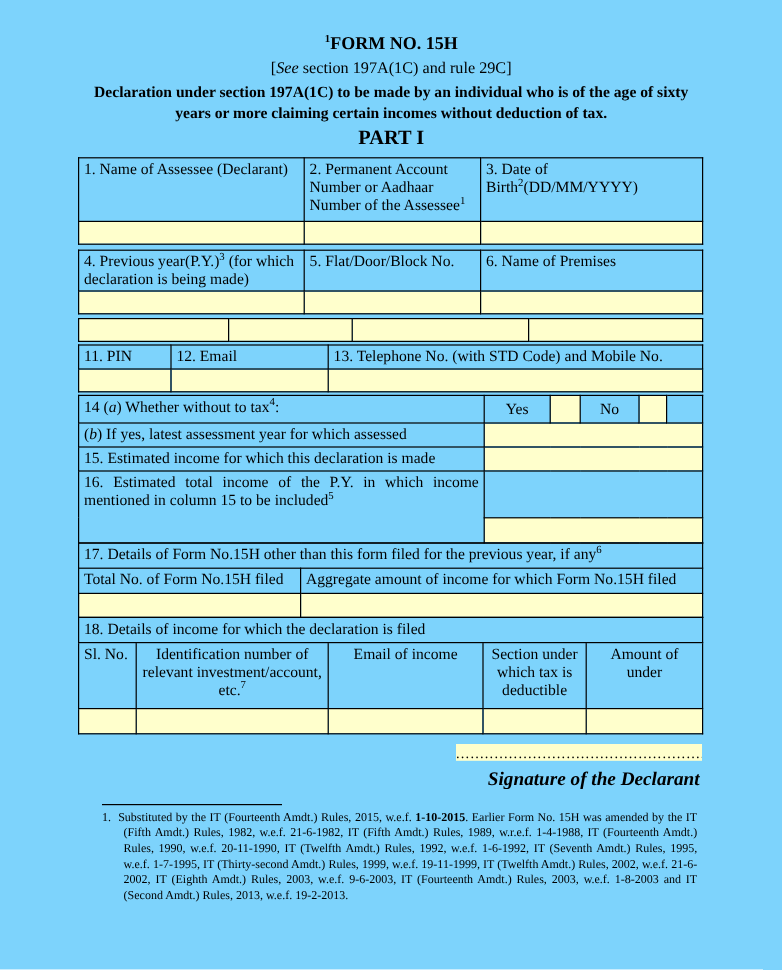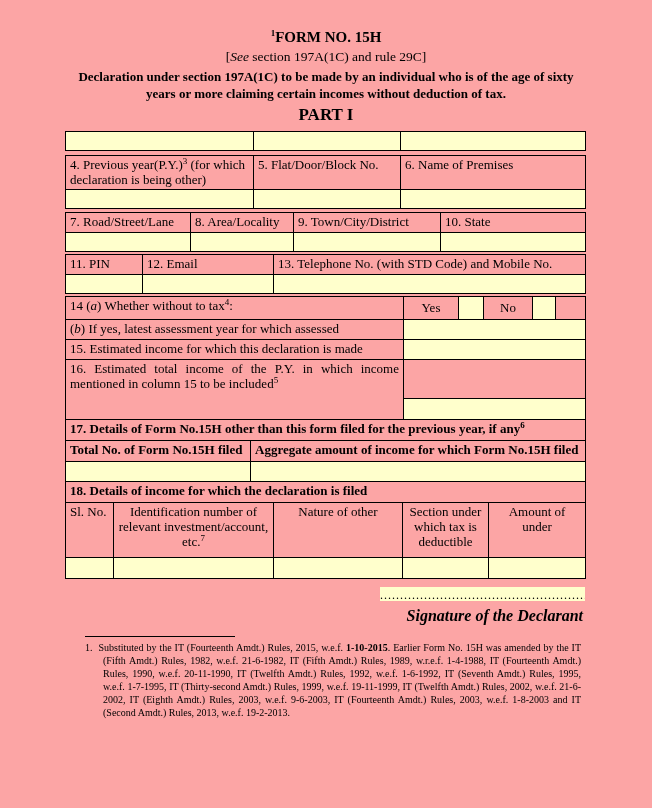--- a/index.html
+++ b/index.html
@@ -1,17 +1,17 @@
 <!DOCTYPE html>
 <html><head>
 <meta charset="utf-8">
 <style>
   html,body { margin:0; padding:0; background:#ffffff; }
   .page {
-    width:652px; height:808px; background:#fca5a5; position:relative;
+    width:652px; height:808px; background:#7dd3fc; position:relative;
     font-family:"Liberation Serif", serif; color:#000; overflow:hidden;
   }
   sup { font-size:9px; line-height:0; }
   i   { font-style:italic; }
 
   
   .hdr { text-align:center; padding-top:29px; }
   .title    { font-size:15px; font-weight:bold; }
   .subtitle { font-size:13.5px; margin-top:3px; }
   .decl     { font-size:13px; font-weight:bold; width:522px; margin:4px auto 0; line-height:1.3; }
@@ -28,21 +28,21 @@
   .c   { text-align:center; }
   .j   { text-align:justify; }
   .mid { vertical-align:middle; }
 
   .g4 { margin-top:4px; }
   .g3 { margin-top:3px; }
   .g2 { margin-top:2px; }
   .fuse { margin-top:-1px; }              
 
   tr.h50 td { height:50px; } tr.h31 td { height:31px; }
-  tr.h20 td { height:20px; } tr.h18 td { height:18px;font-weight:bold; }
+  tr.h20 td { height:20px; } tr.h18 td { height:18px; }
   tr.h17 td { height:17px; } tr.h16 td { height:16px; }
   tr.h36 td { height:36px; } tr.h52 td { height:52px; }
 
   
   .sig-wrap  { width:520px; margin-left:65px; margin-top:8px; text-align:right; }
   .sig-dots  {
     display:inline-block; width:205px; height:14px; line-height:17px;
     background:#ffffcc; overflow:hidden; white-space:nowrap;
     font-size:12px; letter-spacing:1px; text-align:left;
   }
@@ -68,62 +68,61 @@
 
   <div class="form">
 
     <table>
       <colgroup>
           <col style="width:188px">
           <col style="width:147px">
           <col style="width:185px">
         </colgroup>
       <tbody>
+          <tr class="h50">
+        <td>1. Name of Assessee (Declarant)</td>
+        <td><span>2. Permanent Account Number or Aadhaar Number of the Assessee</span><sup>1</sup></td>
+        <td><span>3. Date of Birth</span><sup>2</sup><span>(DD/MM/YYYY)</span></td>
+      </tr>
       <tr class="h16">
         <td class="y"></td>
         <td class="y"></td>
         <td class="y"></td>
       </tr>
     </tbody>
       </table>
 
     <table class="g4">
       <colgroup>
           <col style="width:188px">
           <col style="width:147px">
           <col style="width:185px">
         </colgroup>
       <tbody>
           <tr class="h31">
-        <td><span>4. Previous year(P.Y.)</span><sup>3</sup><span> (for which declaration is being other)</span></td>
+        <td><span>4. Previous year(P.Y.)</span><sup>3</sup><span> (for which declaration is being made)</span></td>
         <td>5. Flat/Door/Block No.</td>
         <td>6. Name of Premises</td>
       </tr>
       <tr class="h16">
         <td class="y"></td>
         <td class="y"></td>
         <td class="y"></td>
       </tr>
     </tbody>
       </table>
 
     <table class="g3">
       <colgroup>
           <col style="width:125px">
           <col style="width:103px">
           <col style="width:147px">
           <col style="width:145px">
         </colgroup>
       <tbody>
-          <tr class="h17">
-        <td>7. Road/Street/Lane</td>
-        <td>8. Area/Locality</td>
-        <td>9. Town/City/District</td>
-        <td>10. State</td>
-      </tr>
       <tr class="h16">
         <td class="y"></td>
         <td class="y"></td>
         <td class="y"></td>
         <td class="y"></td>
       </tr>
     </tbody>
       </table>
 
     <table class="g2">
@@ -210,21 +209,21 @@
           <col style="width:86px">
           <col style="width:97px">
         </colgroup>
       <tbody>
           <tr class="h18">
         <td colspan="5">18. Details of income for which the declaration is filed</td>
       </tr>
       <tr class="h52">
         <td>Sl. No.</td>
         <td class="c"><span>Identification number of relevant investment/account, etc.</span><sup>7</sup></td>
-        <td class="c">Nature of other</td>
+        <td class="c">Email of income</td>
         <td class="c">Section under which tax is deductible</td>
         <td class="c">Amount of under</td>
       </tr>
       <tr class="h18">
         <td class="y"></td>
         <td class="y"></td>
         <td class="y"></td>
         <td class="y"></td>
         <td class="y"></td>
       </tr>

